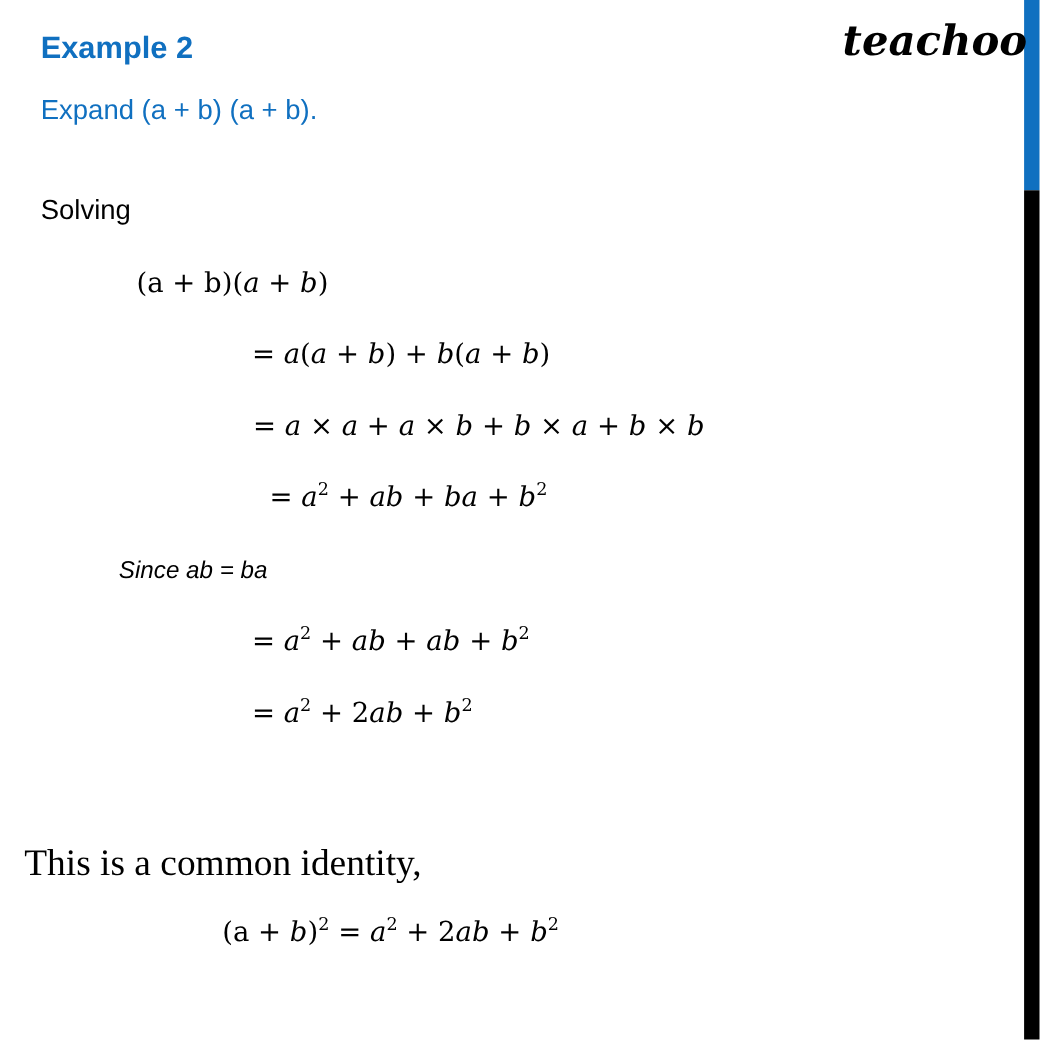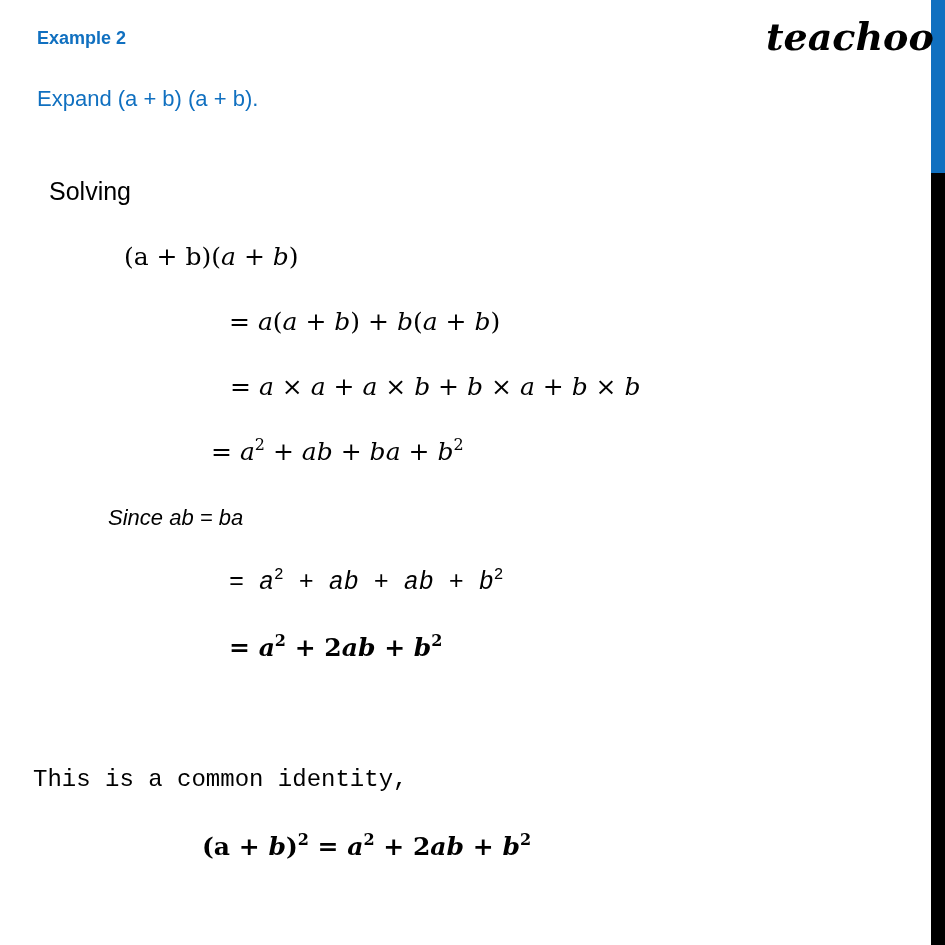--- a/index.html
+++ b/index.html
@@ -12,42 +12,42 @@
     .side-bar .blue { position: absolute; left: 0; top: 0; width: 14px; height: 173px; }
     .side-bar .black { position: absolute; left: 0; top: 173px; width: 14px; height: 772px; }
     .logo {
       position: absolute; left: 766px; top: 14px;
       font-family: "DejaVu Serif", serif; font-style: italic; font-weight: bold;
       font-size: 38px; letter-spacing: 0px; color: #000;
     }
     .title {
       position: absolute; left: 37px; top: 28px;
       font-family: "Liberation Sans", sans-serif; font-weight: bold;
-      font-size: 18px;
+      font-size: 28px;
     }
     .question {
       position: absolute; left: 37px; top: 86px;
-      font-family: "Liberation Sans", sans-serif; font-size: 22px;
+      font-family: "Liberation Sans", sans-serif; font-size: 25px;
     }
-    .solving { position: absolute; left: 37px; top: 177px; font-size: 25px; margin-left: 12px; }
+    .solving { position: absolute; left: 37px; top: 177px; font-size: 25px; }
     .math {
       position: absolute; font-family: "DejaVu Serif", serif; font-size: 25px;
       white-space: pre;
       margin-left: 16px;
     }
     .math i { font-style: italic; }
     .math sup { font-size: 16px; vertical-align: 10px; line-height: 0; }
-    .math.bold { font-weight: bold; }
+    .math.bold { font-weight: normal; }
     .since {
       position: absolute; left: 108px; top: 505px;
       font-family: "Liberation Sans", sans-serif; font-style: italic; font-size: 22px;
     }
     .identity-text {
-      position: absolute; left: 33px; top: 766px;
-      font-family: Liberation Mono, monospace; font-size: 24px;
+      position: absolute; left: 22px; top: 766px;
+      font-family: Liberation Serif, serif; font-size: 34px;
     }
   </style>
 </head>
 <body>
 
 <div class="side-bar">
   <div class="blue" style="background:#1070c0"></div>
   <div class="black" style="background:#000"></div>
 </div>
 
@@ -57,23 +57,23 @@
 <div class="question" style="color:#1070c0">Expand (a + b) (a + b).</div>
 
 <div class="solving">Solving</div>
 
 <div class="math" style="left:108px; top:242px;"><span>(</span><span>a</span><span> + </span><span>b</span><span>)</span><span>(</span><i>a</i><span> + </span><i>b</i><span>)</span></div>
 
 <div class="math" style="left:213px; top:307px;text-align:center;"><span>= </span><i>a</i><span>(</span><i>a</i><span> + </span><i>b</i><span>)</span><span> + </span><i>b</i><span>(</span><i>a</i><span> + </span><i>b</i><span>)</span></div>
 
 <div class="math" style="left:214px; top:372px;"><span>= </span><i>a</i><span> × </span><i>a</i><span> + </span><i>a</i><span> × </span><i>b</i><span> + </span><i>b</i><span> × </span><i>a</i><span> + </span><i>b</i><span> × </span><i>b</i></div>
 
-<div class="math" style="left:195px; top:437px;"><span>= </span><i>a</i><sup>2</sup><span> + </span><i>a</i><i>b</i><span> + </span><i>b</i><i>a</i><span> + </span><i>b</i><sup>2</sup></div>
+<div class="math" style="left:229px; top:437px;"><span>= </span><i>a</i><sup>2</sup><span> + </span><i>a</i><i>b</i><span> + </span><i>b</i><i>a</i><span> + </span><i>b</i><sup>2</sup></div>
 
 <div class="since">Since ab = ba</div>
 
-<div class="math" style="left:213px; top:568px;font-family:Liberation Mono, monospace;"><span>= </span><i>a</i><sup>2</sup><span> + </span><i>a</i><i>b</i><span> + </span><i>a</i><i>b</i><span> + </span><i>b</i><sup>2</sup></div>
+<div class="math" style="left:213px; top:568px;"><span>= </span><i>a</i><sup>2</sup><span> + </span><i>a</i><i>b</i><span> + </span><i>a</i><i>b</i><span> + </span><i>b</i><sup>2</sup></div>
 
 <div class="math bold" style="left:213px; top:633px;"><span>= </span><i>a</i><sup>2</sup><span> + </span><span>2</span><i>a</i><i>b</i><span> + </span><i>b</i><sup>2</sup></div>
 
 <div class="identity-text">This is a common identity,</div>
 
 <div class="math bold" style="left:186px; top:832px;"><span>(</span><span>a</span><span> + </span><i>b</i><span>)</span><sup>2</sup><span> </span><span>= </span><i>a</i><sup>2</sup><span> + </span><span>2</span><i>a</i><i>b</i><span> + </span><i>b</i><sup>2</sup></div>
 
 </body></html>

